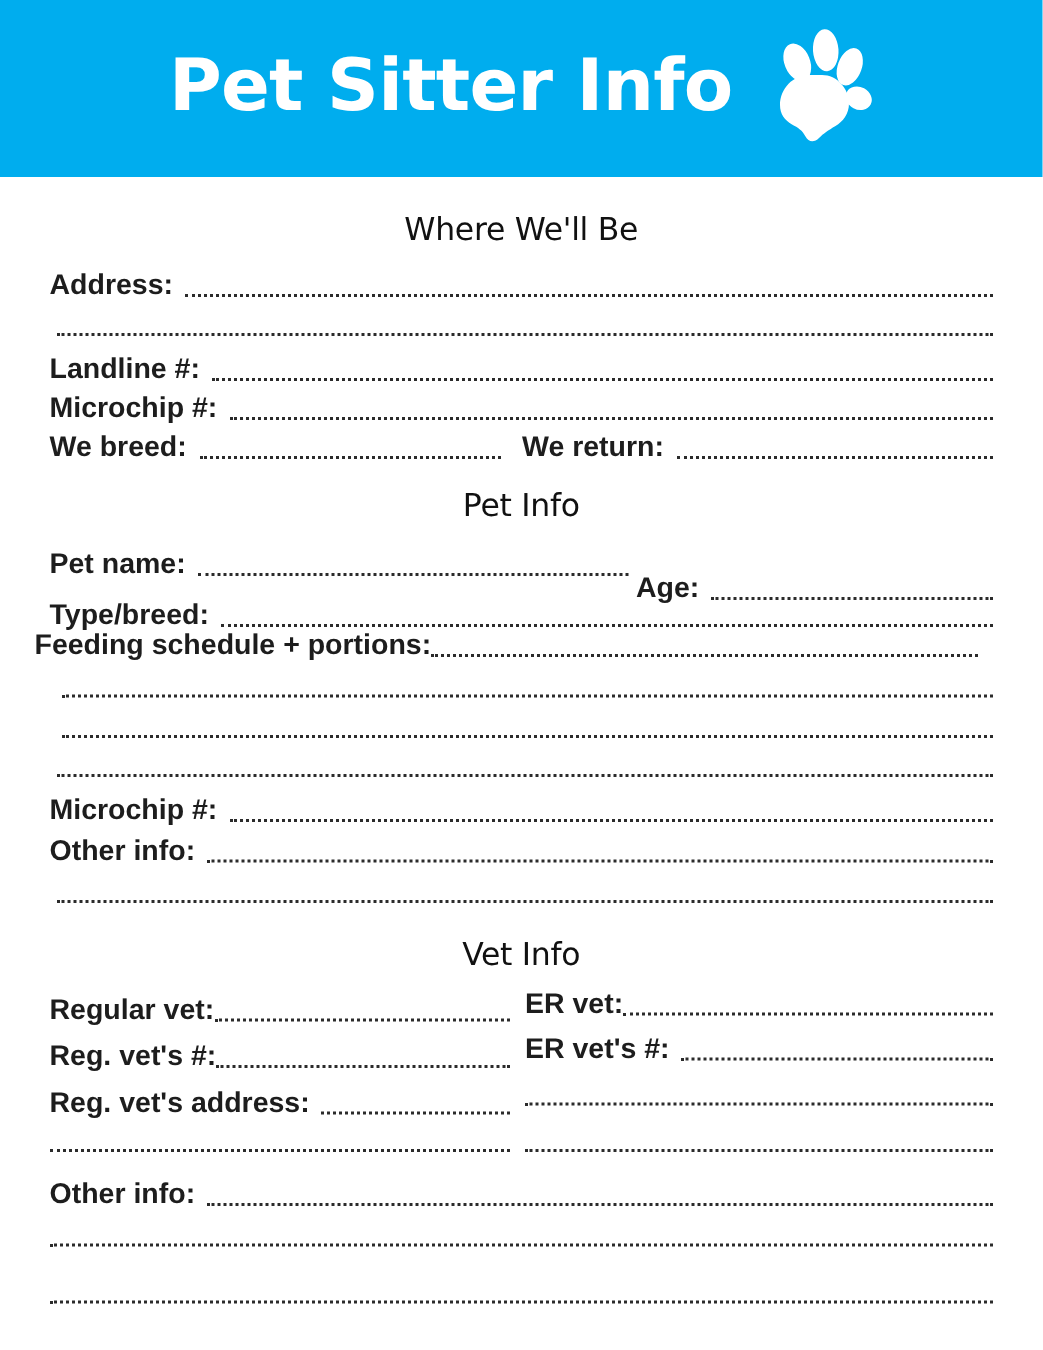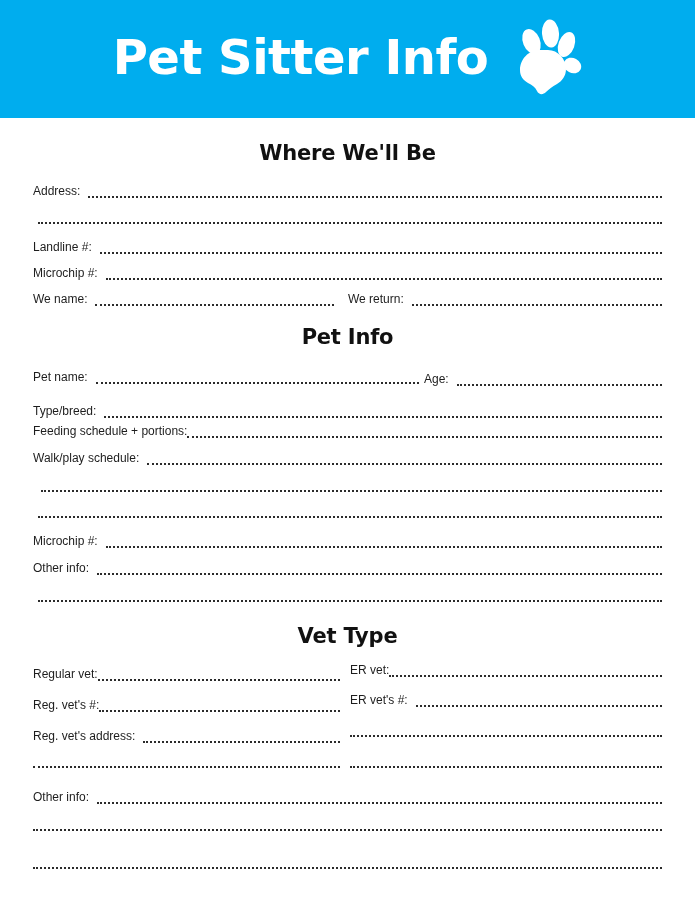--- a/index.html
+++ b/index.html
@@ -51,37 +51,37 @@
   }
   .paw svg { display: block; }
 
   
   .section-heading {
     position: absolute;
     left: 0;
     width: 695px;
     text-align: center;
     font-family: "DejaVu Sans", sans-serif;
-    font-weight: bold;
+    font-weight: normal;
     font-size: 21px;
     letter-spacing: -0.2px;
     color: #111111;
   }
 
   
   .row {
     position: absolute;
     display: flex;
     align-items: baseline;
     height: 22px;
   }
   .label {
     font-family: "Liberation Sans", sans-serif;
-    font-size: 12px;
-    font-weight: 400;
+    font-size: 19px;
+    font-weight: 700;
     color: #1d1d1d;
     white-space: nowrap;
     line-height: 22px;
   }
   .dots {
     flex: 1 1 auto;
     align-self: flex-end;
     height: 0;
     border-bottom: 2px dotted #2b2b2b;
     margin-bottom: 4px;
@@ -129,51 +129,50 @@
   <span class="label">Landline #:</span>
   <span class="dots"></span>
 </div>
 
 <div class="row" style="left:33px; top:262px; width:629px">
   <span class="label">Microchip #:</span>
   <span class="dots"></span>
 </div>
 
 <div class="row" style="left:33px; top:288px; width:301px">
-  <span class="label">We name:</span>
+  <span class="label">We breed:</span>
   <span class="dots"></span>
 </div>
 <div class="row" style="left:348px; top:288px; width:314px">
   <span class="label">We return:</span>
   <span class="dots"></span>
 </div>
 
 <div class="section-heading" style="top:325px">Pet Info</div>
 
 <div class="row" style="left:33px; top:366px; width:386px">
   <span class="label">Pet name:</span>
   <span class="dots"></span>
 </div>
-<div class="row" style="left:424px; top:368px; width:238px">
+<div class="row" style="left:424px; top:382px; width:238px">
   <span class="label">Age:</span>
   <span class="dots"></span>
 </div>
 
 <div class="row" style="left:33px; top:400px; width:629px">
   <span class="label">Type/breed:</span>
   <span class="dots"></span>
 </div>
 
-<div class="row" style="left:33px; top:420px; width:629px">
+<div class="row" style="left:23px; top:420px; width:629px">
   <span class="label">Feeding schedule + portions:</span>
   <span class="dots nogap"></span>
 </div>
 
 <div class="row" style="left:33px; top:447px; width:629px">
-  <span class="label">Walk/play schedule:</span>
   <span class="dots"></span>
 </div>
 
 <div class="row" style="left:33px; top:474px; width:629px">
   <span class="dots"></span>
 </div>
 
 <div class="rule" style="left:38px; top:516px; width:624px"></div>
 
 <div class="row" style="left:33px; top:530px; width:629px">
@@ -181,21 +180,21 @@
   <span class="dots"></span>
 </div>
 
 <div class="row" style="left:33px; top:557px; width:629px">
   <span class="label">Other info:</span>
   <span class="dots"></span>
 </div>
 
 <div class="rule" style="left:38px; top:600px; width:624px"></div>
 
-<div class="section-heading" style="top:624px">Vet Type</div>
+<div class="section-heading" style="top:624px">Vet Info</div>
 
 <div class="row" style="left:33px; top:663px; width:307px">
   <span class="label">Regular vet:</span>
   <span class="dots nogap"></span>
 </div>
 <div class="row" style="left:33px; top:694px; width:307px">
   <span class="label">Reg. vet's #:</span>
   <span class="dots nogap"></span>
 </div>
 <div class="row" style="left:33px; top:725px; width:307px">

